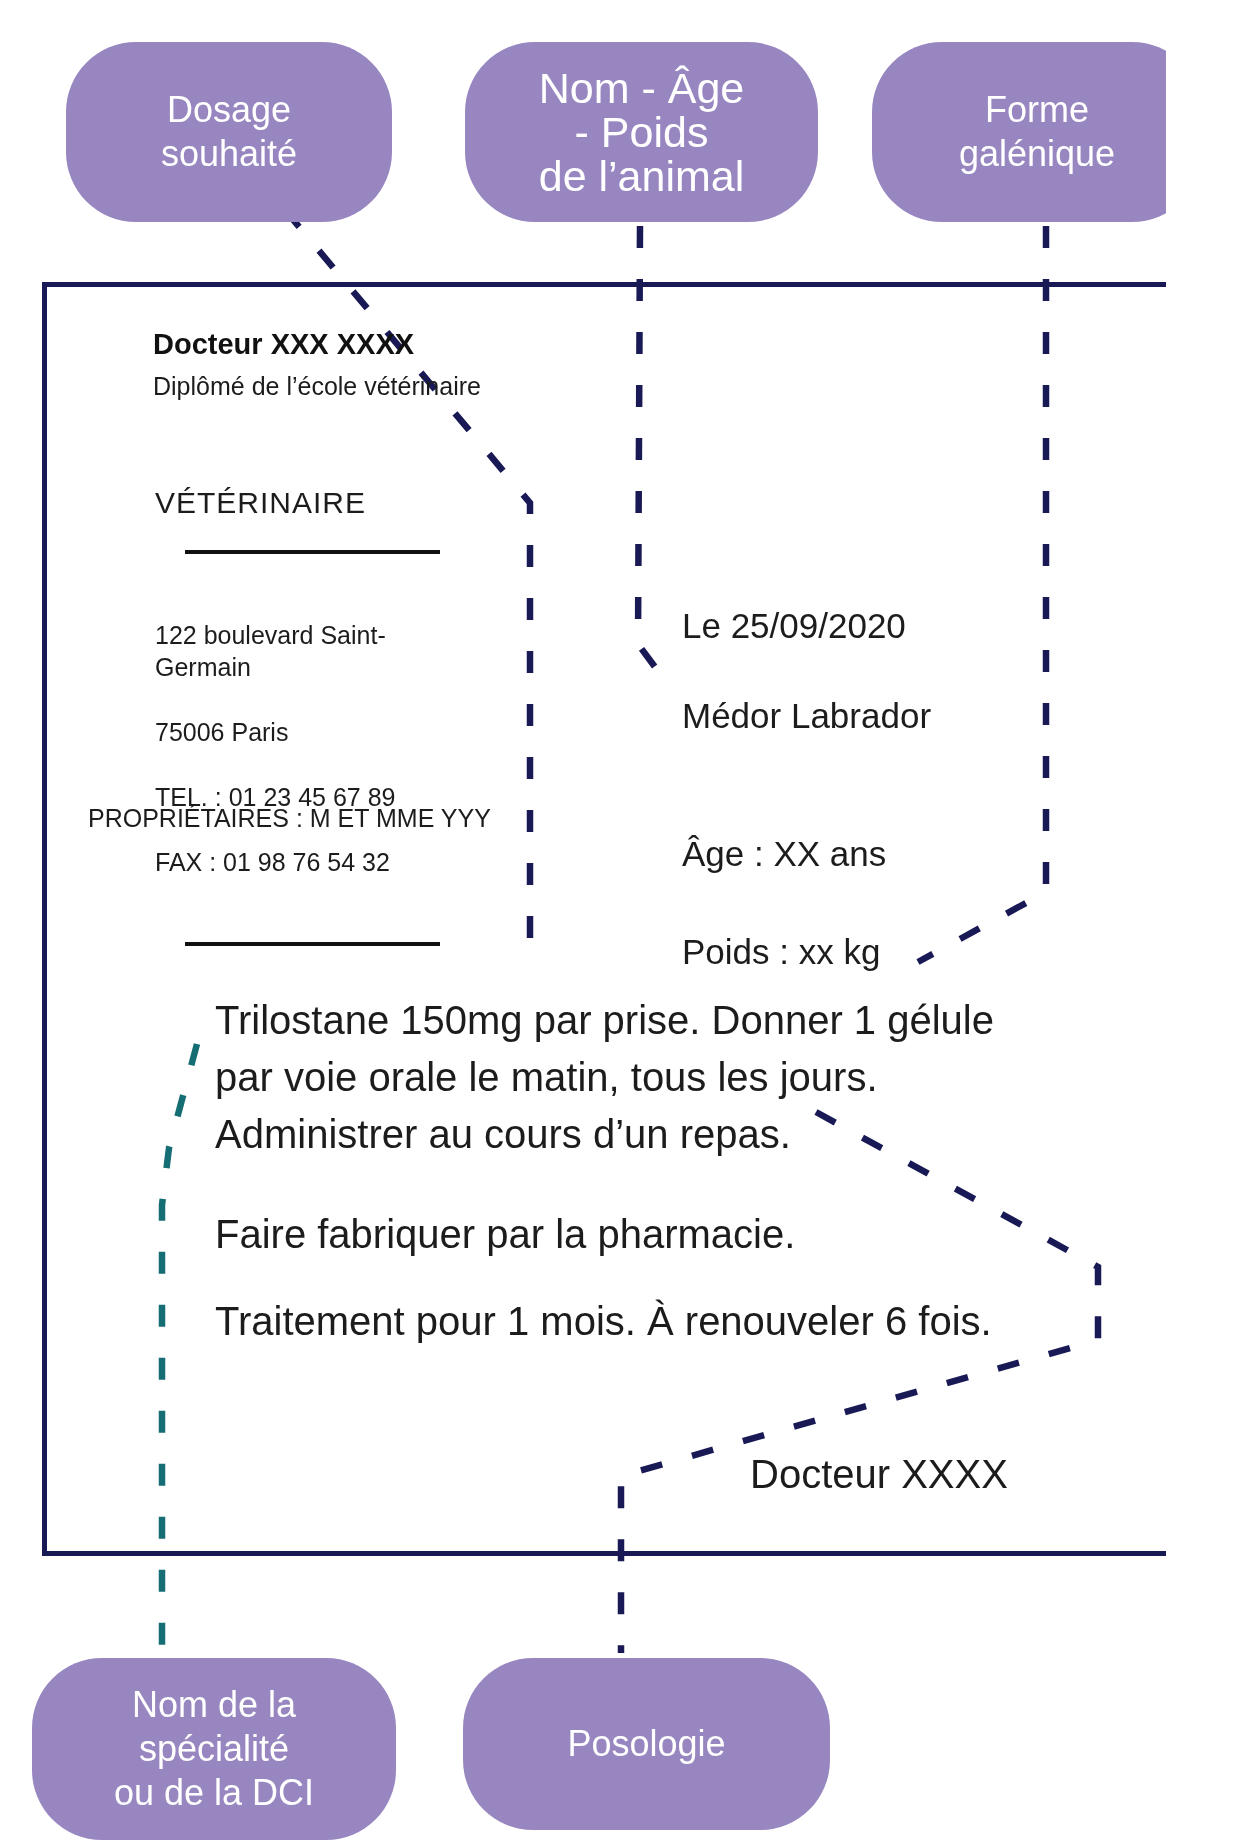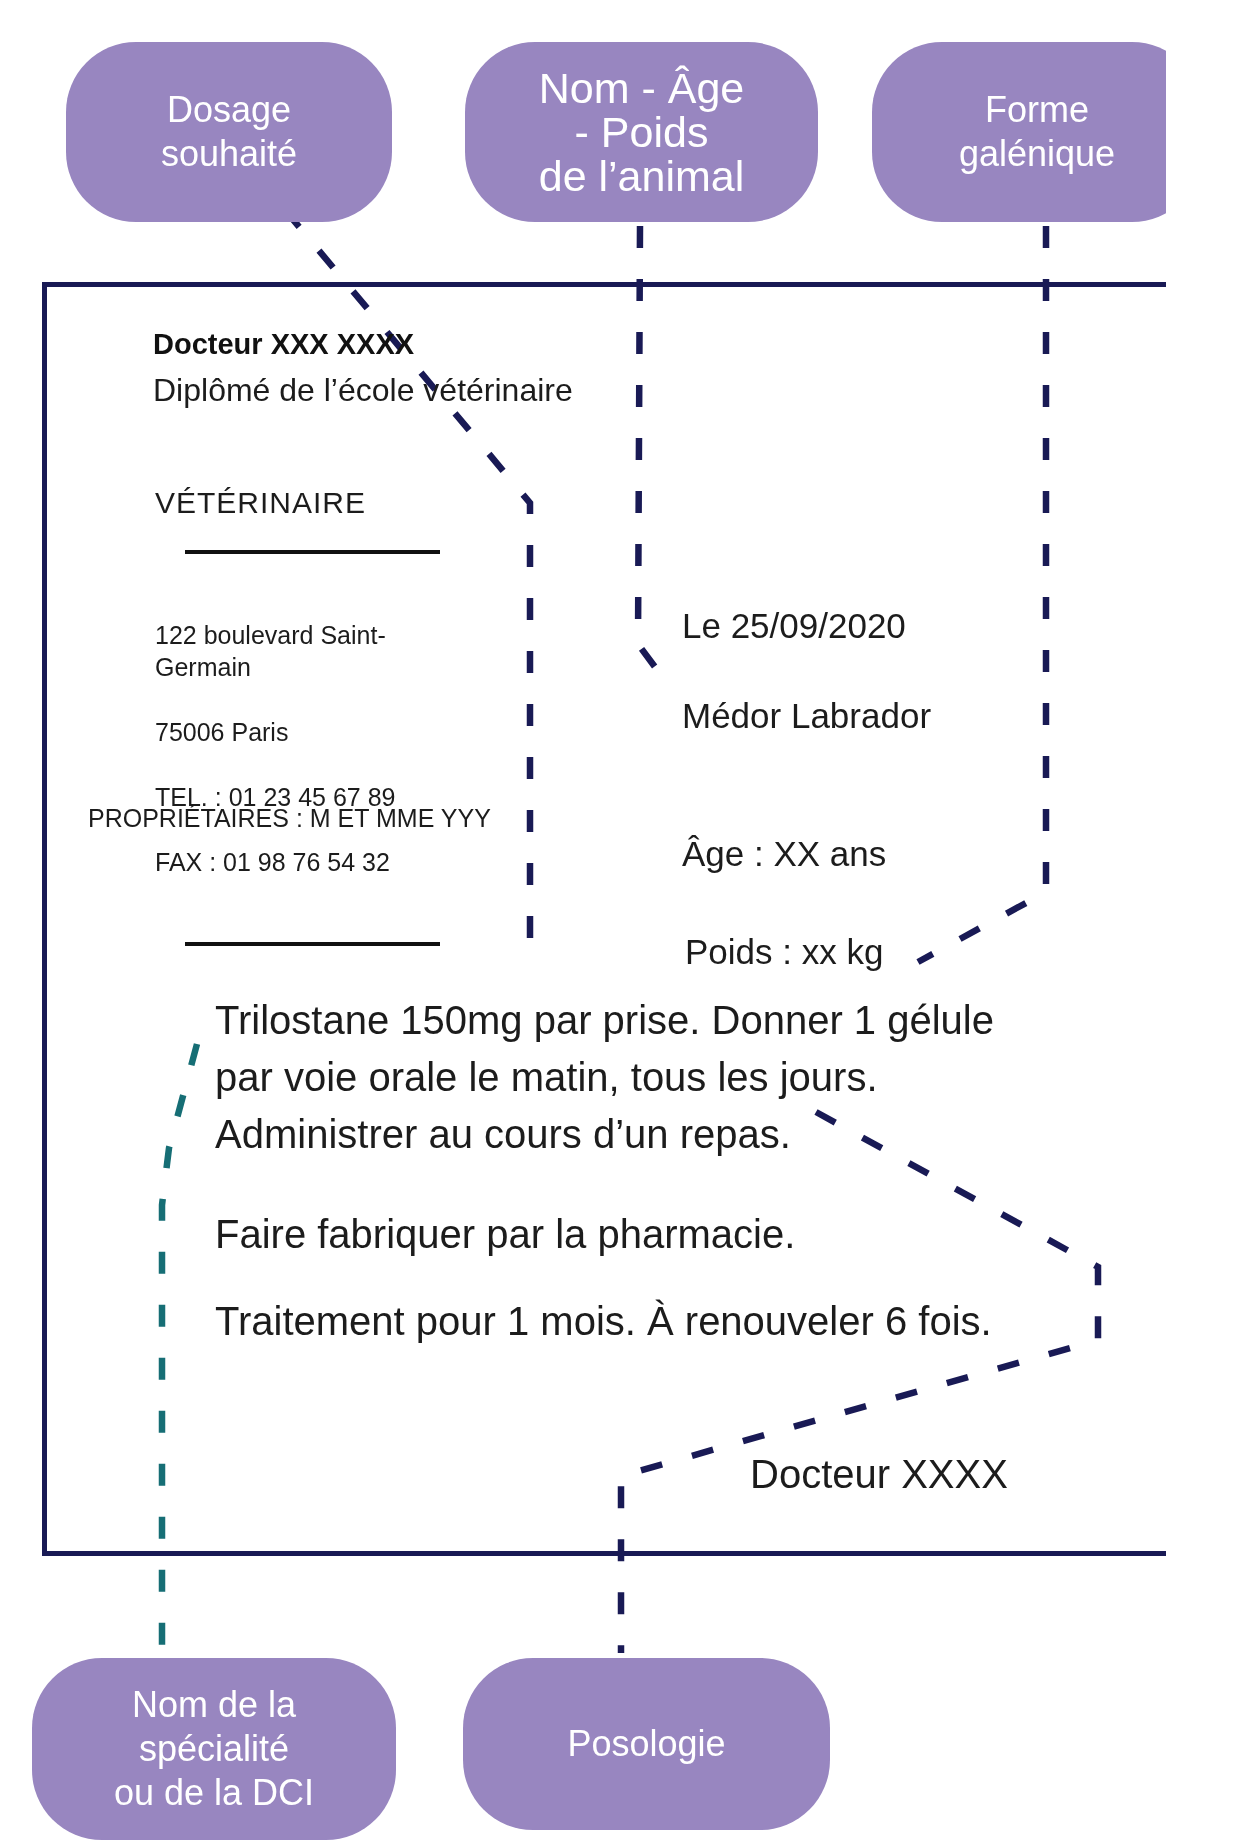--- a/index.html
+++ b/index.html
@@ -28,30 +28,30 @@
   #connectors path.teal{stroke:#166e75;}
   .box{
     position:absolute;
     left:42px;top:282px;width:1163px;height:1274px;
     border:5px solid #191a55;
     box-sizing:border-box;
     background:transparent;
   }
   .abs{position:absolute;white-space:pre-line;}
   .doctor-name{left:153px;top:328px;font-size:29px;font-weight:700;color:#111;}
-  .doctor-diploma{left:153px;top:372px;font-size:32px;}
+  .doctor-diploma{left:153px;top:372px;font-size:25px;}
   .letterhead-mid{left:155px;top:468px;width:315px;}
   .profession{font-size:30px;letter-spacing:1px;}
   .rule{width:255px;height:4px;background:#111;margin:12px auto 0 auto;}
   .addr{font-size:25px;line-height:32.5px;margin-top:14px;}
   .rule2{margin-top:13px;}
   .owners{left:88px;top:804px;font-size:25px;}
   .visit-date{left:682px;top:606px;font-size:35px;}
   .animal-name{left:682px;top:696px;font-size:35px;}
-  .animal-data{left:682px;top:780px;font-size:35px;line-height:49px;text-align:center;}
+  .animal-data{left:682px;top:780px;font-size:35px;line-height:49px;}
   .rx-main{left:215px;top:992px;font-size:40px;line-height:57px;}
   .rx-pharmacy{left:215px;top:1212px;font-size:40px;}
   .rx-duration{left:215px;top:1299px;font-size:40px;}
   .signature{left:750px;top:1452px;font-size:40px;}
   
   .b-dosage{left:66px;top:42px;width:326px;height:180px;}
   .b-animal{left:465px;top:42px;width:353px;height:180px;font-size:43px;}
   .b-form{left:872px;top:42px;width:330px;height:180px;}
   
   .b-dci{left:32px;top:1658px;width:364px;height:182px;}

